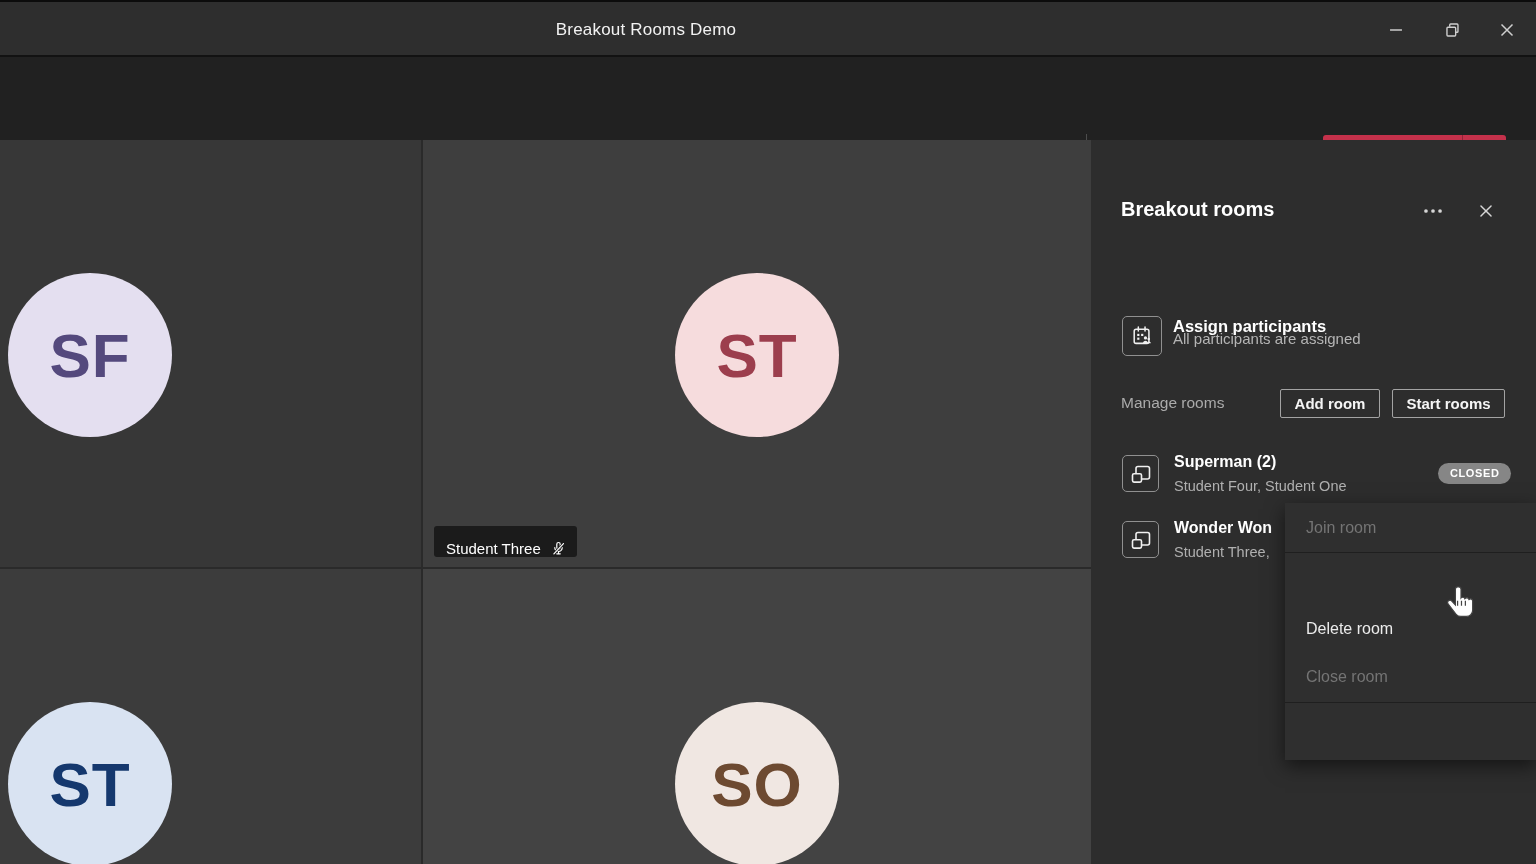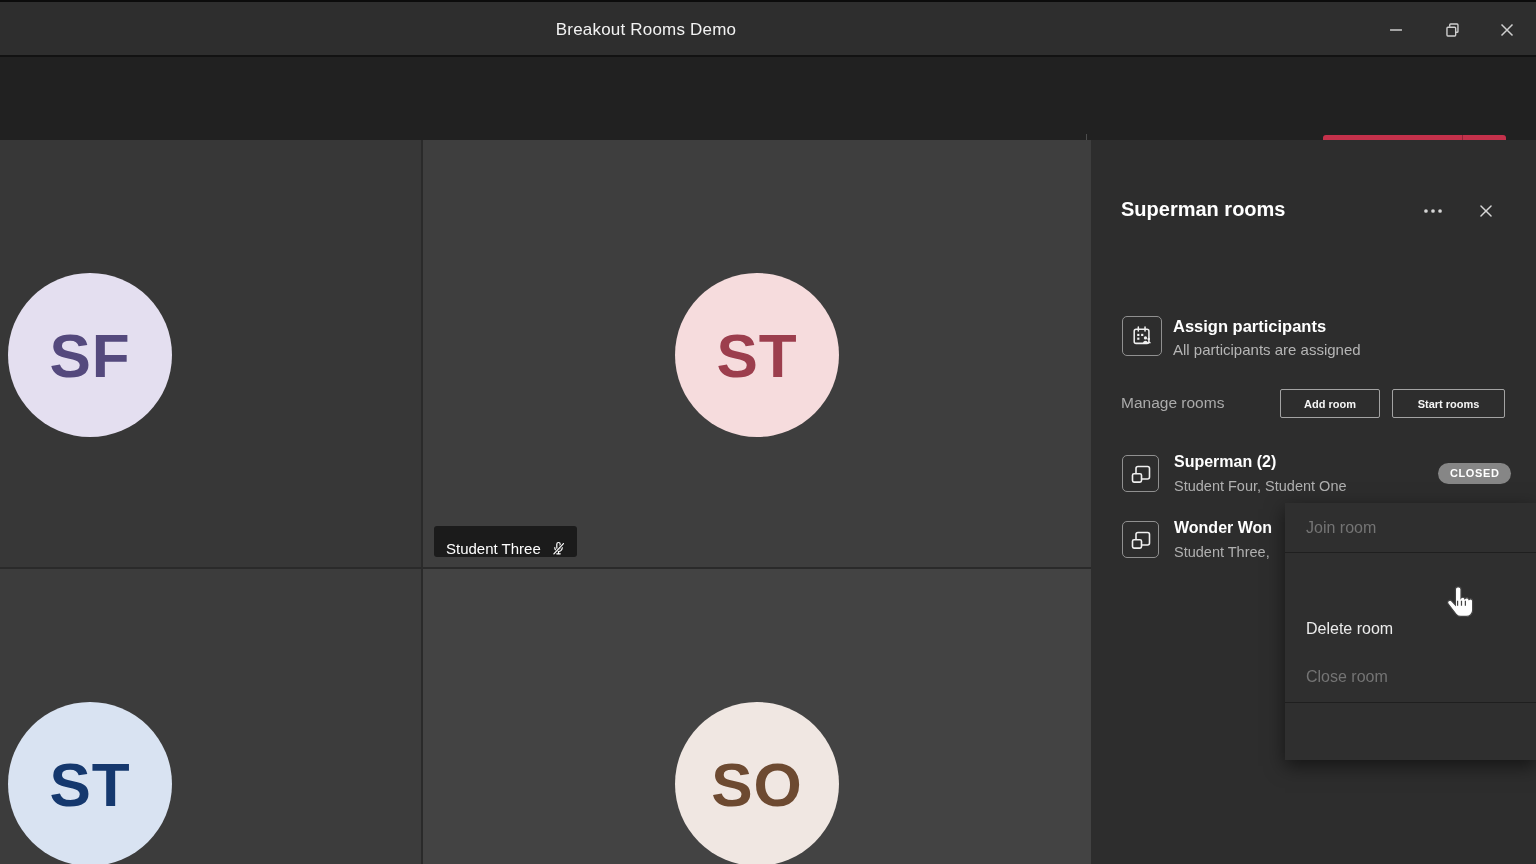--- a/index.html
+++ b/index.html
@@ -36,24 +36,24 @@
   .name-tag{position:absolute;left:434px;top:526px;height:31px;display:inline-flex;align-items:flex-end;gap:9px;
             padding:0 10px 0 12px;background:#1b1b1b;border-radius:3px;color:#fff;font-size:15px;}
 
   
   .panel{position:absolute;left:1091px;top:140px;width:445px;height:724px;background:#2d2d2d;}
   .panel-title{position:absolute;left:1121px;top:198px;color:#fff;font-size:20px;font-weight:700;}
   .pbtn{position:absolute;top:196px;width:36px;height:30px;display:flex;align-items:center;justify-content:center;}
   .assign-icon{position:absolute;left:1122px;top:316px;width:40px;height:40px;border:1.5px solid #909090;border-radius:5px;
                display:flex;align-items:center;justify-content:center;}
   .assign-title{position:absolute;left:1173px;top:317px;color:#fff;font-size:16.5px;font-weight:700;}
-  .assign-sub{position:absolute;left:1173px;top:341px;color:#b5b5b5;font-size:15px;}
+  .assign-sub{position:absolute;left:1173px;top:330px;color:#b5b5b5;font-size:15px;}
   .manage-label{position:absolute;left:1121px;top:394px;color:#ababab;font-size:15.5px;}
   .outline-btn{position:absolute;top:389px;height:29px;border:1px solid #a3a3a3;border-radius:2px;background:transparent;
-               color:#f5f5f5;font-size:11px;font-weight:700;display:flex;align-items:center;justify-content:center;padding:0 12px;}
+               color:#f5f5f5;font-size:15px;font-weight:700;display:flex;align-items:center;justify-content:center;padding:0 12px;}
   .room-icon{position:absolute;width:37px;height:37px;border:1.5px solid #909090;border-radius:5px;
              display:flex;align-items:center;justify-content:center;}
   .room-name{position:absolute;color:#fff;font-size:16px;font-weight:700;white-space:nowrap;}
   .room-members{position:absolute;color:#b0b0b0;font-size:14.5px;white-space:nowrap;}
   .closed-badge{position:absolute;left:1438px;top:463px;height:21px;line-height:21px;padding:0 12px;border-radius:11px;
                 background:#868686;color:#fff;font-size:11px;font-weight:700;letter-spacing:.6px;}
 
   
   .ctx-menu{position:absolute;left:1285px;top:503px;width:251px;height:257px;background:#2f2f2f;
             box-shadow:0 6px 18px rgba(0,0,0,.55);}
@@ -188,21 +188,21 @@
         <path d="M6.8 10.8 a5.2 5.2 0 0 0 10.4 0"></path>
         <path d="M12 16 v3 M9.5 19.5 h5"></path>
         <path d="M5.5 19.5 L19 5" stroke="#1b1b1b" stroke-width="3.4"></path>
         <path d="M5.5 19.5 L19 5" stroke="#fff" stroke-width="1.7"></path>
       </svg>
     </div>
   </div>
 
   <div class="panel"></div>
 
-  <div class="panel-title">Superman rooms</div>
+  <div class="panel-title">Breakout rooms</div>
   <div class="pbtn" style="left:1415px">
     <svg width="26" height="26" viewBox="0 0 24 24" fill="#d6d6d6">
       <circle cx="5.5" cy="12" r="1.7"></circle>
         <circle cx="12" cy="12" r="1.7"></circle>
         <circle cx="18.5" cy="12" r="1.7"></circle>
     </svg>
   </div>
   <div class="pbtn" style="left:1468px">
     <svg width="22" height="22" viewBox="0 0 24 24" fill="none" stroke="#d6d6d6" stroke-width="1.6" stroke-linecap="round">
       <path d="M6.5 6.5 L17.5 17.5 M17.5 6.5 L6.5 17.5"></path>

